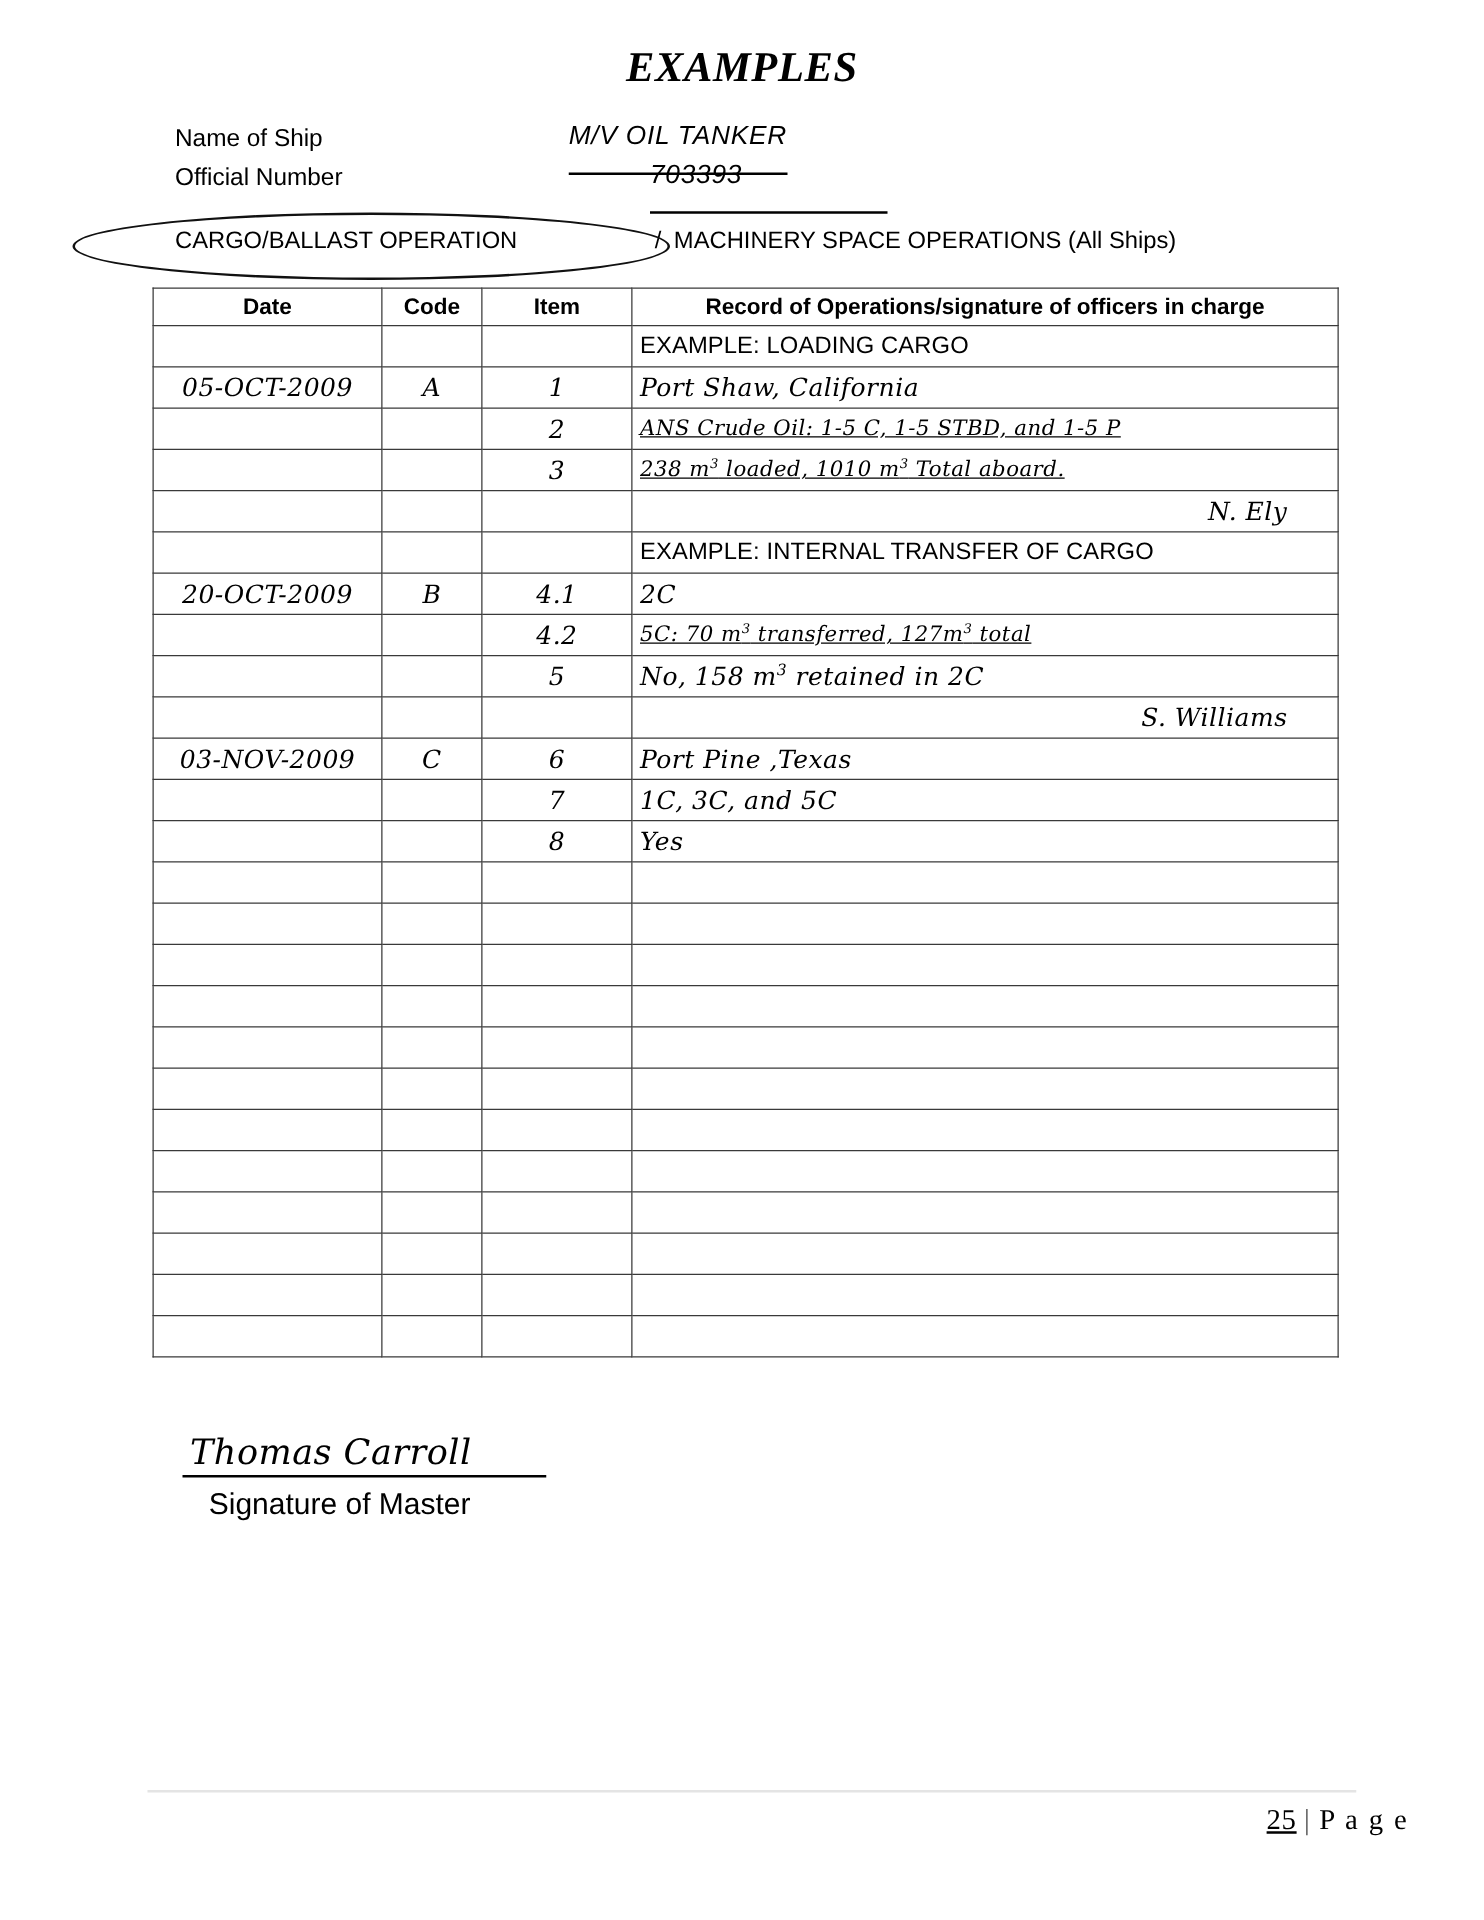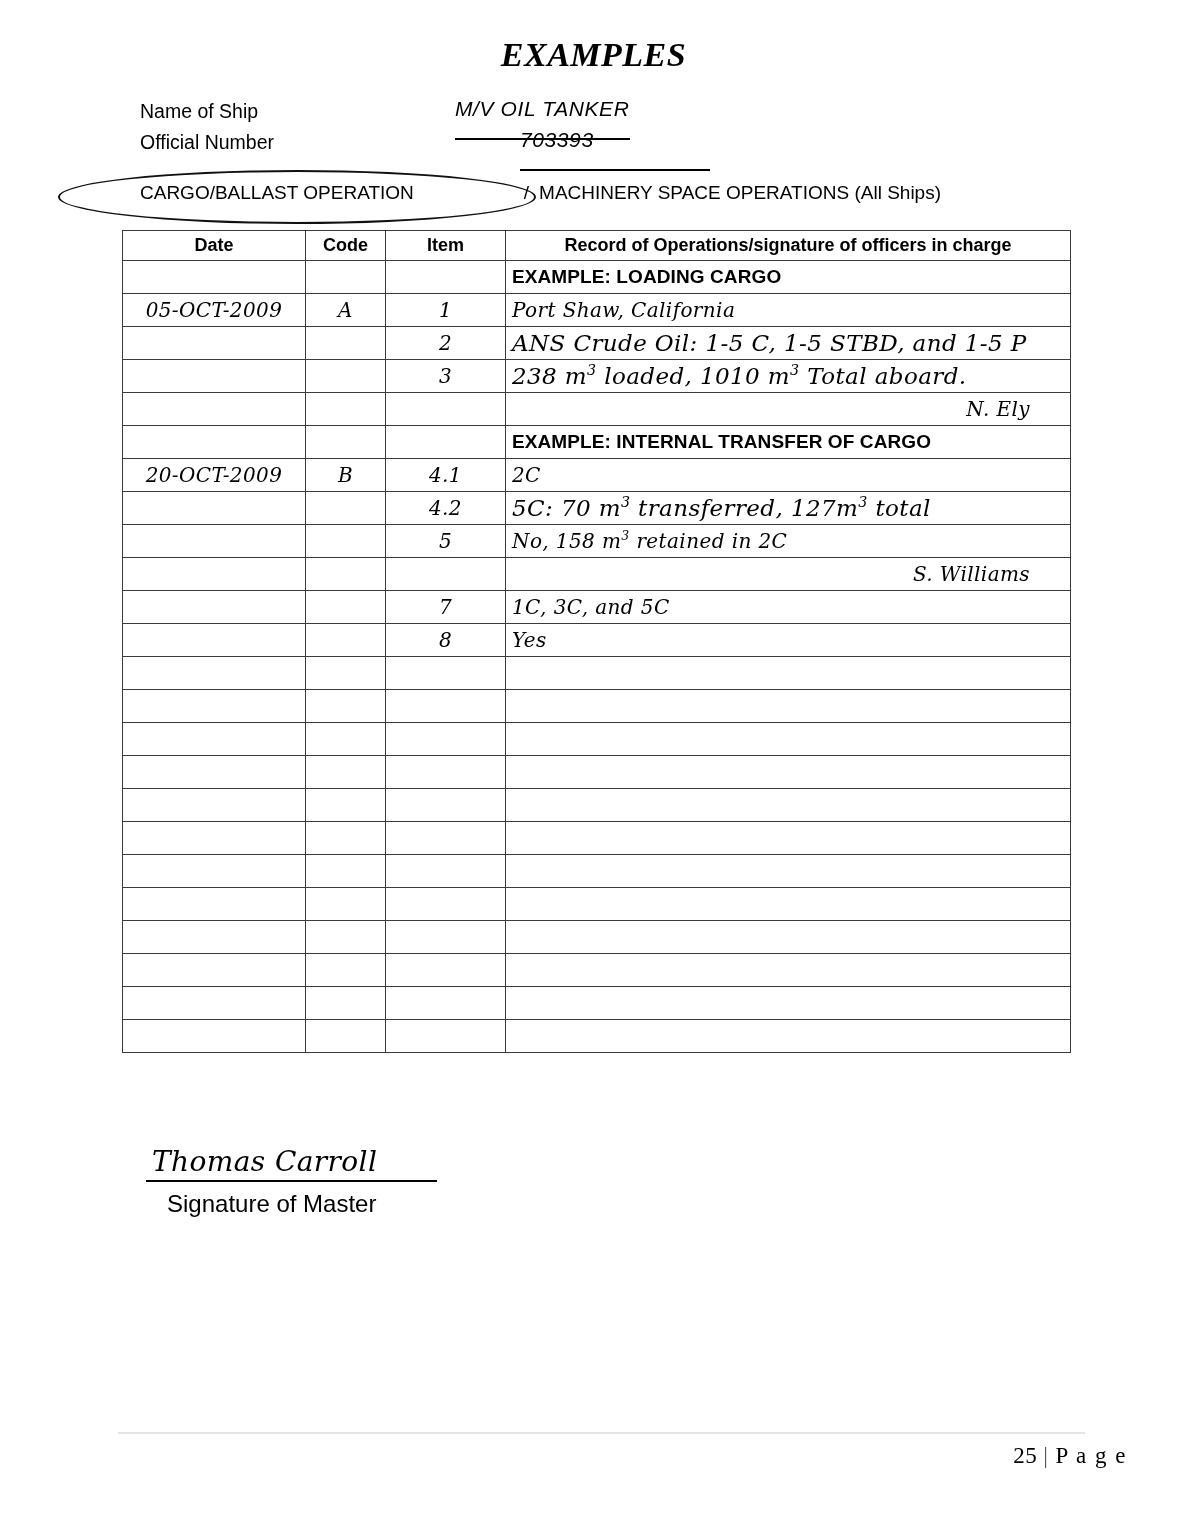--- a/index.html
+++ b/index.html
@@ -120,26 +120,26 @@
   td.cell-date, td.cell-code, td.cell-item { text-align: center; }
   td.cell-rec { text-align: left; }
 
   .hand {
     font-family: "DejaVu Serif", serif;
     font-style: italic;
     font-size: 20px;
     letter-spacing: 0.4px;
     white-space: nowrap;
   }
-  .hand.small { font-size: 23px; }
+  .hand.small { font-size: 17px; text-decoration: underline; }
   .hand sup { font-size: 0.62em; vertical-align: super; }
 
   .ex-head {
     font-family: "Liberation Sans", sans-serif;
-    font-weight: bold;
+    font-weight: normal;
     font-size: 19px;
     letter-spacing: 0.1px;
   }
   .sig-cell { text-align: right !important; padding-right: 40px !important; }
 
   
   .master-sig-wrap {
     position: absolute;
     left: 146px;
     top: 1145px;
@@ -173,21 +173,21 @@
   }
   .footer-page {
     position: absolute;
     right: 60px;
     top: 1443px;
     font-family: "Liberation Serif", serif;
     font-size: 23px;
     letter-spacing: 1.5px;
     white-space: nowrap;
   }
-  .footer-page .pnum { letter-spacing: 0.5px; }
+  .footer-page .pnum { letter-spacing: 0.5px; text-decoration: underline; }
   .footer-page .sep  { padding: 0 6px; color: #555; }
 </style>
 </head>
 <body>
 
 <div class="page-title">EXAMPLES</div>
 
 <div class="field-row ship">
   <span class="field-label">Name of Ship</span>
   <span class="field-value ship-val">M/V OIL TANKER</span>
@@ -274,20 +274,26 @@
         <td class="cell-item"><span class="hand">5</span></td>
         <td class="cell-rec"><span class="hand">No, 158 m<sup>3</sup> retained in 2C</span></td>
       </tr>
       <tr>
         <td class="cell-date"></td>
         <td class="cell-code"></td>
         <td class="cell-item"></td>
         <td class="cell-rec sig-cell"><span class="hand">S. Williams</span></td>
       </tr>
       <tr>
+        <td class="cell-date"><span class="hand">03-NOV-2009</span></td>
+        <td class="cell-code"><span class="hand">C</span></td>
+        <td class="cell-item"><span class="hand">6</span></td>
+        <td class="cell-rec"><span class="hand">Port Pine ,Texas</span></td>
+      </tr>
+      <tr>
         <td class="cell-date"></td>
         <td class="cell-code"></td>
         <td class="cell-item"><span class="hand">7</span></td>
         <td class="cell-rec"><span class="hand">1C, 3C, and 5C</span></td>
       </tr>
       <tr>
         <td class="cell-date"></td>
         <td class="cell-code"></td>
         <td class="cell-item"><span class="hand">8</span></td>
         <td class="cell-rec"><span class="hand">Yes</span></td>

